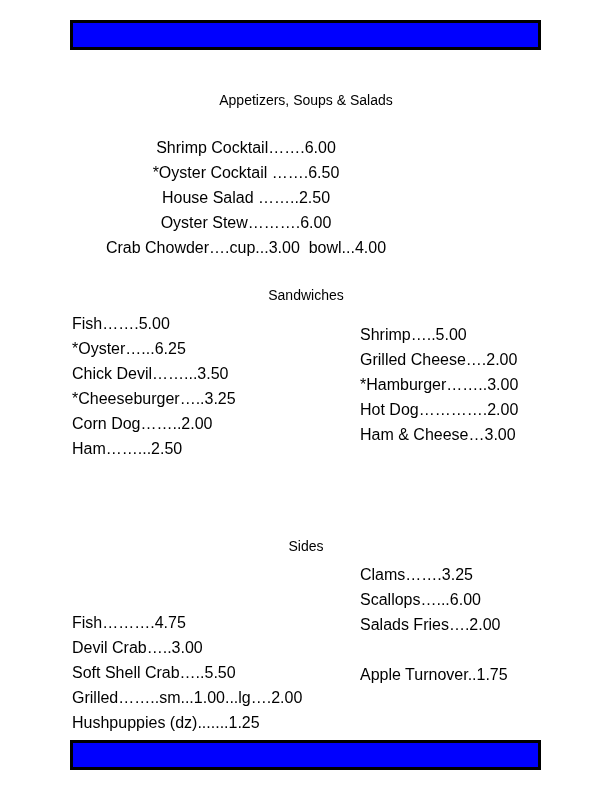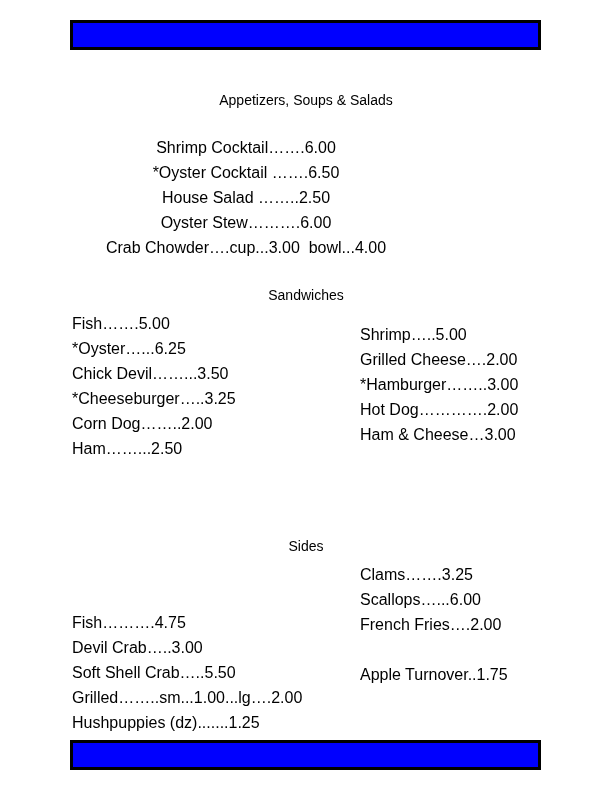--- a/index.html
+++ b/index.html
@@ -96,18 +96,18 @@
   <div class="row">Fish……….4.75</div>
   <div class="row">Devil Crab…..3.00</div>
   <div class="row">Soft Shell Crab…..5.50</div>
   <div class="row">Grilled……..sm...1.00...lg….2.00</div>
   <div class="row">Hushpuppies (dz).......1.25</div>
 </div>
 
 <div class="col" style="left:360px; top:562px;">
   <div class="row">Clams…….3.25</div>
   <div class="row">Scallops…...6.00</div>
-  <div class="row">French Fries….2.00</div>
+  <div class="row">Salads Fries….2.00</div>
   <div class="row"></div>
   <div class="row">Apple Turnover..1.75</div>
 </div>
 
 <div class="bar bottom"></div>
 
 </body></html>

